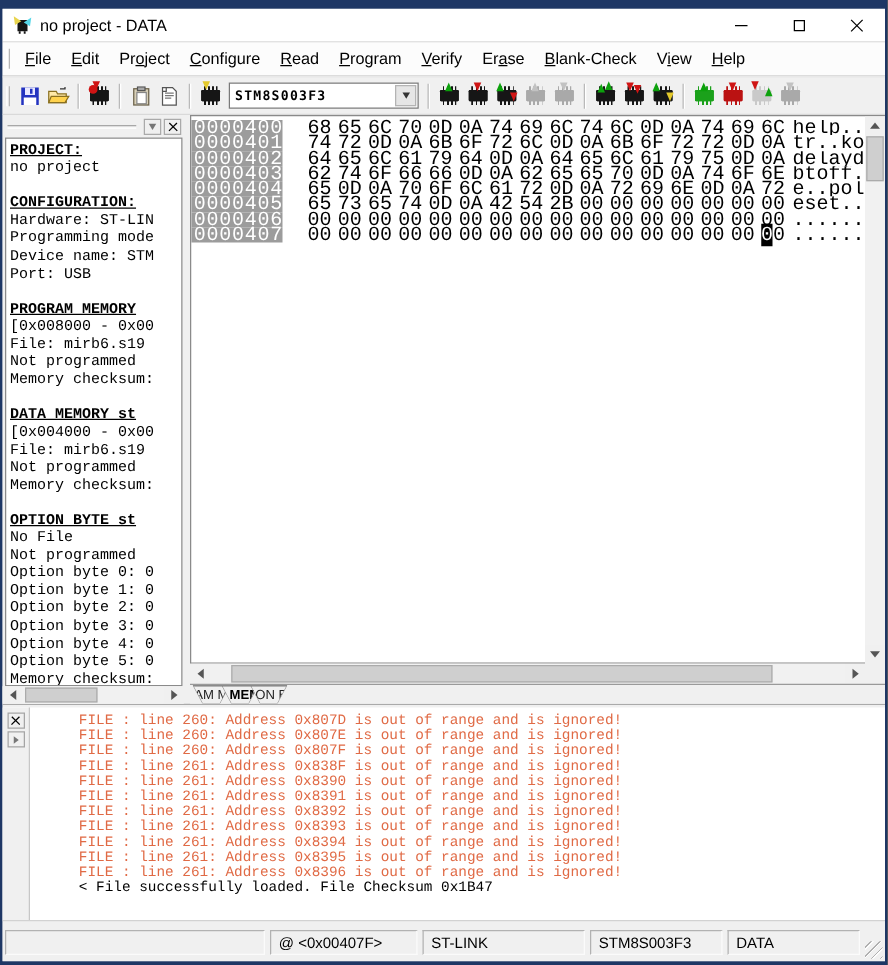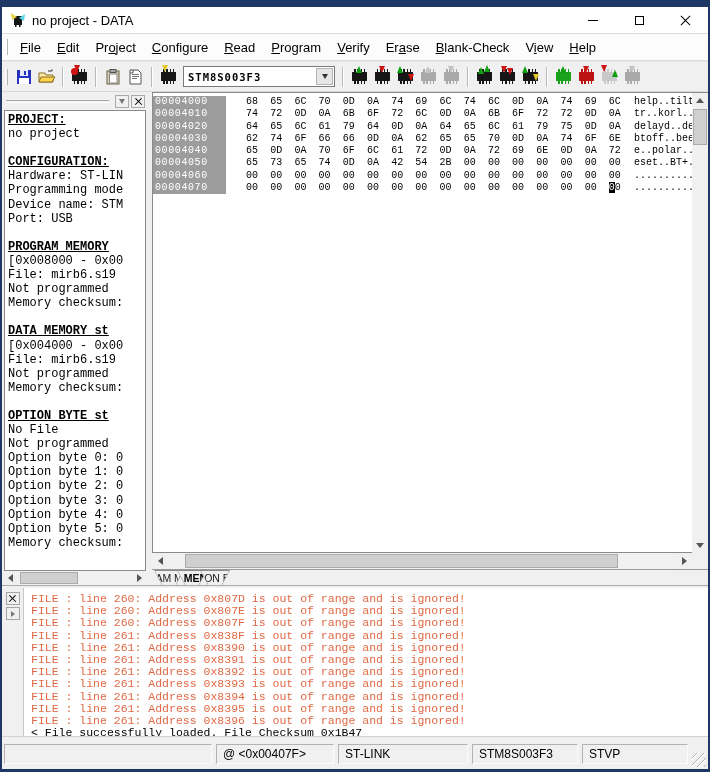--- a/index.html
+++ b/index.html
@@ -73,21 +73,21 @@
   .tri-r{width:0;height:0;border-top:4px solid transparent;border-bottom:4px solid transparent;border-left:5px solid #555;}
   .tri-u{width:0;height:0;border-left:4px solid transparent;border-right:4px solid transparent;border-bottom:5px solid #555;}
   .track{flex:1;position:relative;background:#f1f1f1;}
   .thumb{position:absolute;background:#cfcfcf;border:1px solid #ababab;}
   .side-hscroll .thumb{left:2px;top:1px;bottom:1px;width:58px;}
   
   .splitter{width:5px;flex:0 0 auto;background:#f0f0f0;}
   
   .hexpane{flex:1;position:relative;min-width:0;}
   .hexcanvas{position:absolute;left:0;top:0;right:16px;bottom:32px;background:#fff;border:1px solid #8a8a8a;border-right:none;
-    overflow:hidden;font-family:"Liberation Mono",monospace;font-size:10px;line-height:12.3px;padding-top:3px;}
+    overflow:hidden;font-family:"Liberation Mono",monospace;font-size:16px;line-height:12.3px;padding-top:3px;}
   .hex-row{display:flex;height:12.3px;white-space:pre;}
   .hex-addr{width:73px;flex:0 0 auto;background:#9c9c9c;color:#fff;padding-left:2px;letter-spacing:0.6px;}
   .hex-bytes{margin-left:20px;flex:0 0 auto;white-space:nowrap;}
   .hbyte{display:inline-block;width:24.2px;}
   .cur{background:#000;color:#fff;}
   .hex-ascii{margin-left:1px;flex:1;overflow:hidden;white-space:pre;}
   .vscroll{position:absolute;right:0;top:0;width:16px;bottom:32px;background:#f1f1f1;border-top:1px solid #8a8a8a;display:flex;flex-direction:column;}
   .vscroll .sbtn{width:auto;height:15px;}
   .vtrack{flex:1;position:relative;}
   .vthumb{position:absolute;left:1px;right:1px;top:1px;height:36px;background:#cfcfcf;border:1px solid #ababab;}
@@ -96,21 +96,21 @@
   .hex-hscroll .thumb{left:17px;right:58px;top:1px;bottom:1px;}
   
   .tabrow{position:absolute;left:0;right:0;bottom:0;height:16px;display:flex;align-items:stretch;background:#f0f0f0;border-top:1px solid #9a9a9a;padding-left:2px;}
   .tab{position:relative;margin-right:-7px;padding:0 15px;clip-path:polygon(0 0,100% 0,calc(100% - 8px) 100%,8px 100%);background:#8a8a8a;}
   .tab > span{position:absolute;inset:1px 1px 0 1px;clip-path:polygon(0 0,100% 0,calc(100% - 7.4px) 100%,7.4px 100%);
     background:#f0f0f0;display:flex;align-items:center;justify-content:center;font-size:10.5px;color:#222;white-space:nowrap;padding:0 6px;}
   .tab.active > span{font-weight:bold;color:#000;}
 
   
   .logsep{height:3px;background:#f0f0f0;border-top:1px solid #aaa;flex:0 0 auto;}
-  .logpane{height:148px;flex:0 0 auto;display:flex;background:#fff;}
+  .logpane{height:170px;flex:0 0 auto;display:flex;background:#fff;gap:32px;}
   .log-tools{width:22px;flex:0 0 auto;background:#f0f0f0;border-right:1px solid #c7c7c7;padding-top:4px;display:flex;flex-direction:column;align-items:center;gap:2px;}
   .lbtn{width:14px;height:13px;background:#f0f0f0;border:1px solid #a5a5a5;display:flex;align-items:center;justify-content:center;}
   .tri-exp{width:0;height:0;border-top:3.5px solid transparent;border-bottom:3.5px solid transparent;border-left:4.5px solid #777;}
   .log-lines{flex:1;overflow:hidden;padding:5px 0 0 7px;font-family:"Liberation Mono",monospace;font-size:11.5px;line-height:12.2px;white-space:pre;}
   .logline{height:12.2px;color:#000;}
   .logline.err{color:var(--log-err,#e06a45);}
 
   
   .statussep{height:2px;background:#f0f0f0;border-top:1px solid #d2d2d2;flex:0 0 auto;}
   .statusbar{height:31px;flex:0 0 auto;background:#f0f0f0;display:flex;align-items:center;gap:4px;padding:0 2px;}
@@ -368,18 +368,18 @@
       </div>
       <div class="log-lines" id="log-lines"><div class="logline err">FILE : line 260: Address 0x807D is out of range and is ignored!</div><div class="logline err">FILE : line 260: Address 0x807E is out of range and is ignored!</div><div class="logline err">FILE : line 260: Address 0x807F is out of range and is ignored!</div><div class="logline err">FILE : line 261: Address 0x838F is out of range and is ignored!</div><div class="logline err">FILE : line 261: Address 0x8390 is out of range and is ignored!</div><div class="logline err">FILE : line 261: Address 0x8391 is out of range and is ignored!</div><div class="logline err">FILE : line 261: Address 0x8392 is out of range and is ignored!</div><div class="logline err">FILE : line 261: Address 0x8393 is out of range and is ignored!</div><div class="logline err">FILE : line 261: Address 0x8394 is out of range and is ignored!</div><div class="logline err">FILE : line 261: Address 0x8395 is out of range and is ignored!</div><div class="logline err">FILE : line 261: Address 0x8396 is out of range and is ignored!</div><div class="logline">&lt; File successfully loaded. File Checksum 0x1B47</div></div>
     </div>
 
     <div class="statussep"></div>
     <div class="statusbar" id="status-bar">
         <div class="scell grow"></div>
         <div class="scell" style="width: 118px;">@ &lt;0x00407F&gt;</div>
         <div class="scell" style="width: 130px;">ST-LINK</div>
         <div class="scell" style="width: 106px;">STM8S003F3</div>
-        <div class="scell" style="width: 106px;">STVP</div>
+        <div class="scell" style="width: 106px;">DATA</div>
         <div class="sgrip"></div>
       </div>
 
   </div>
 </div>
 
 </body></html>

